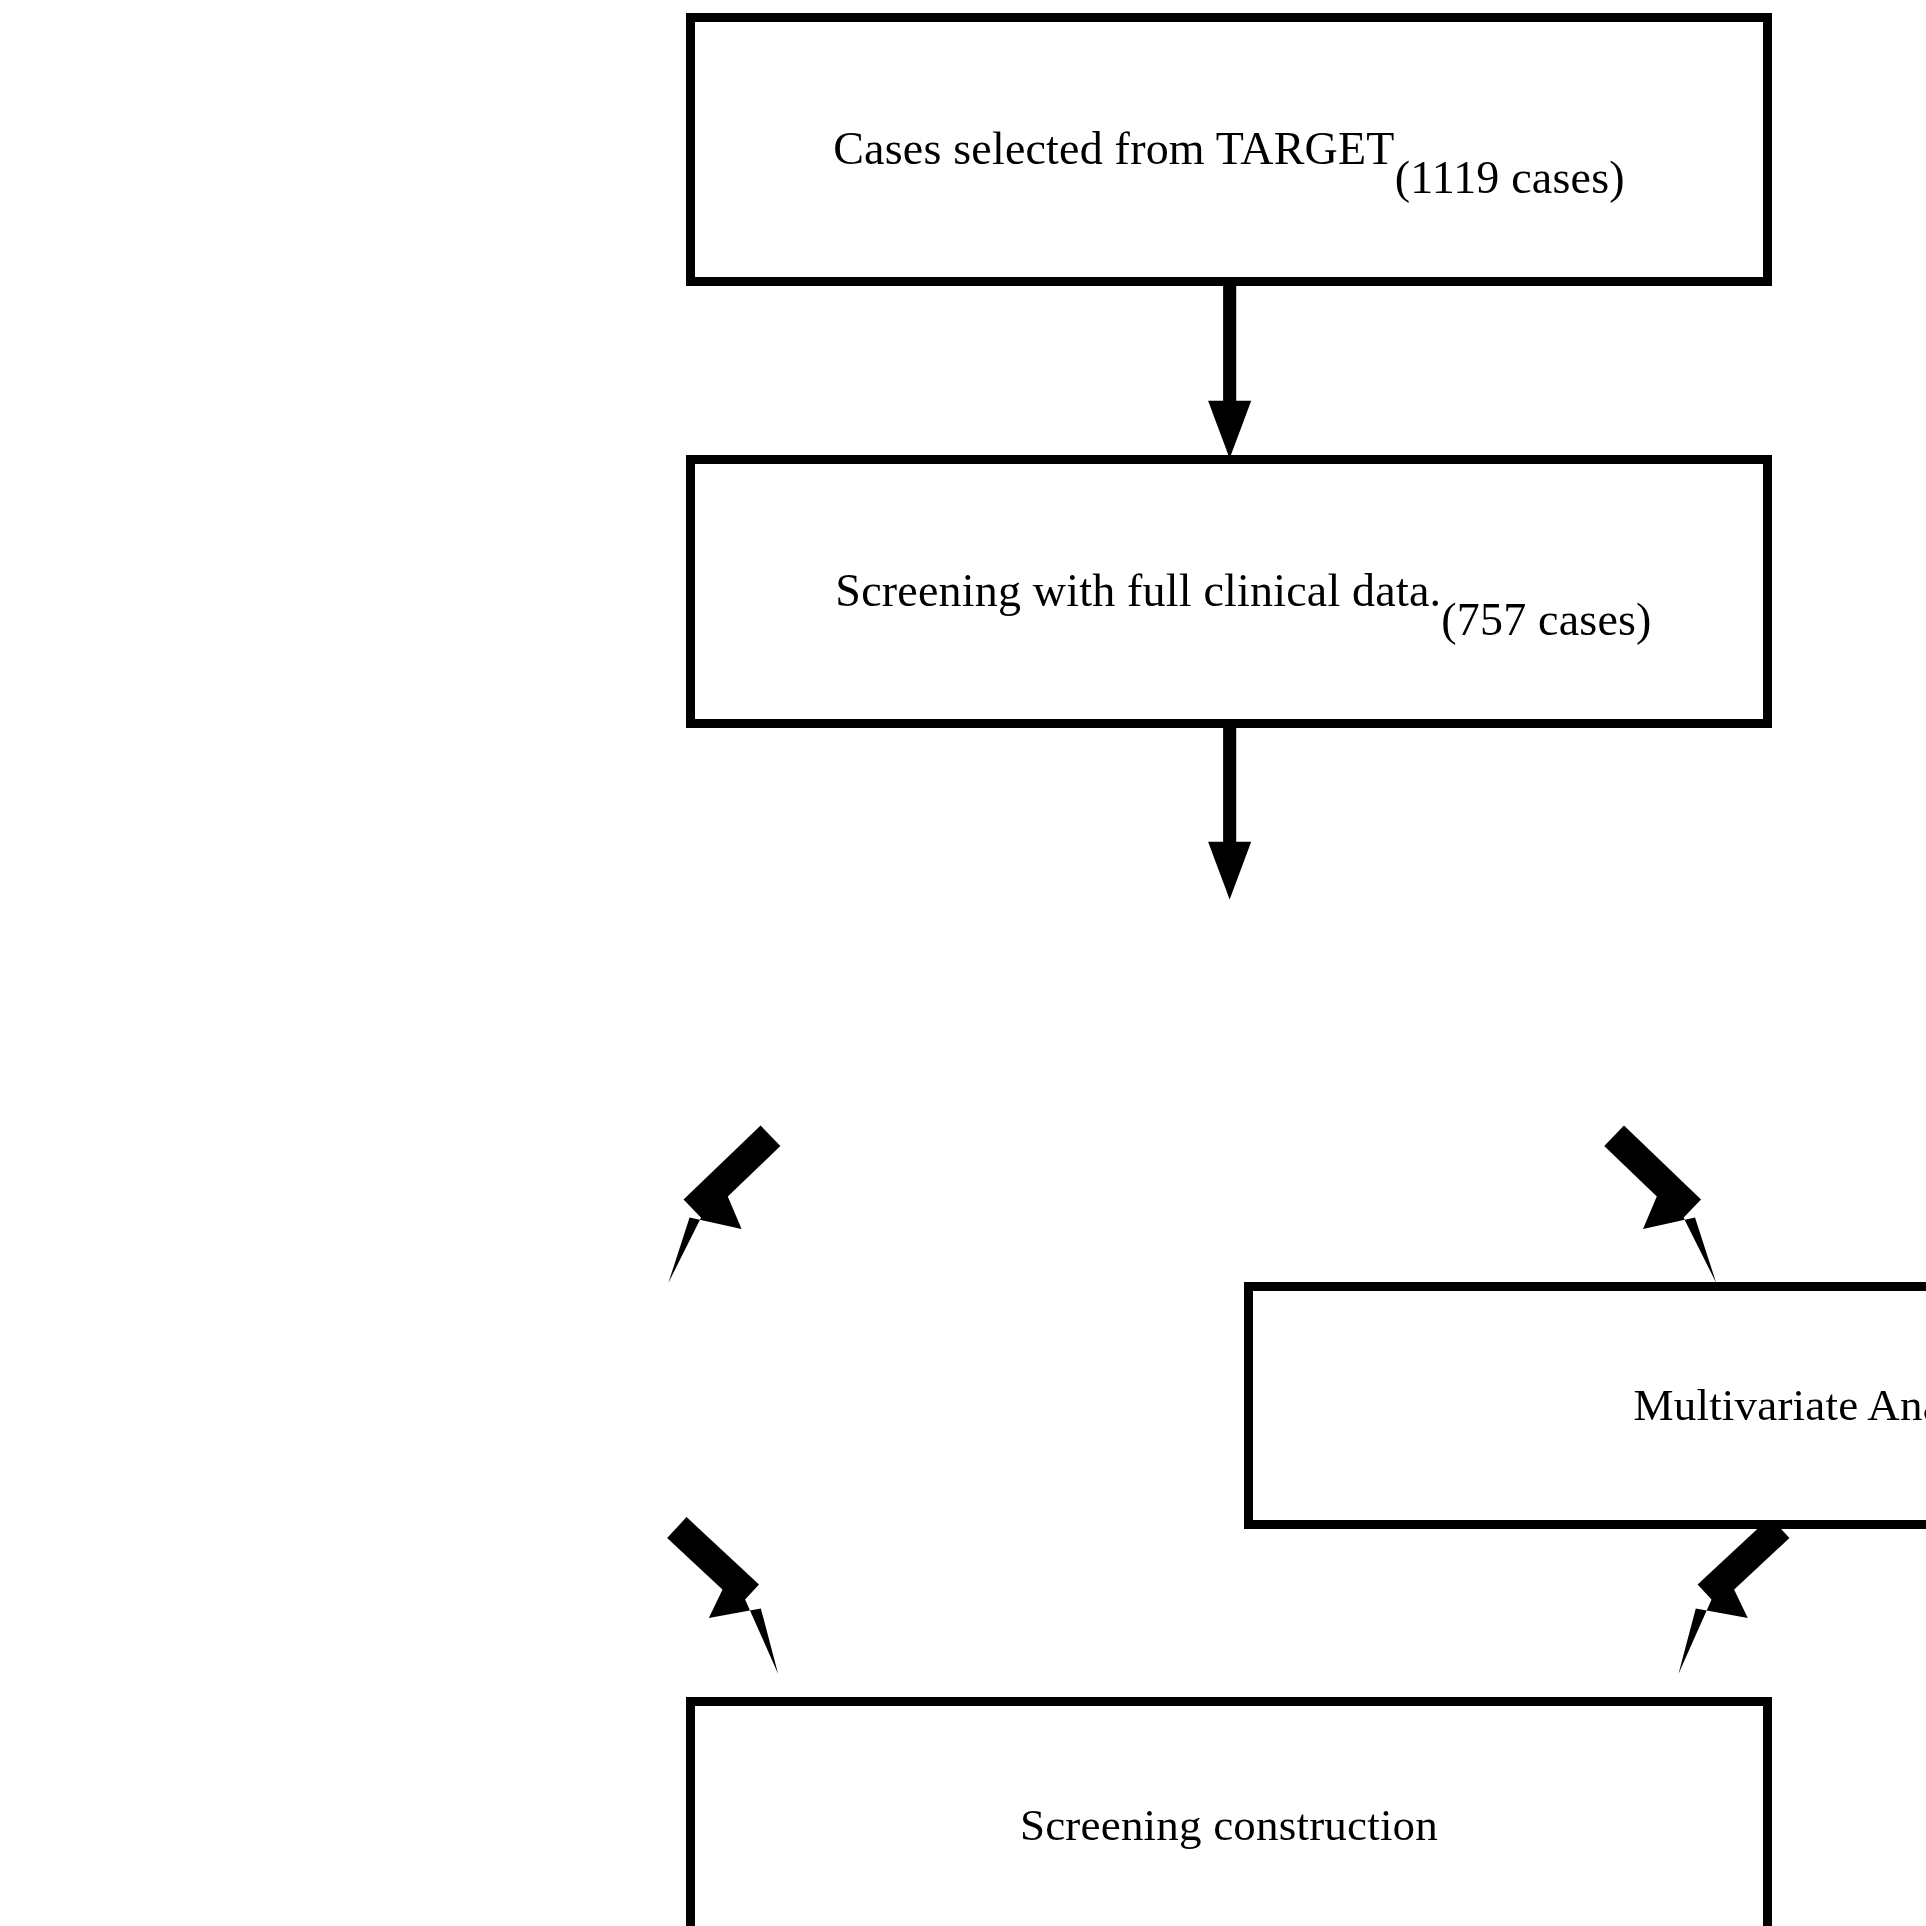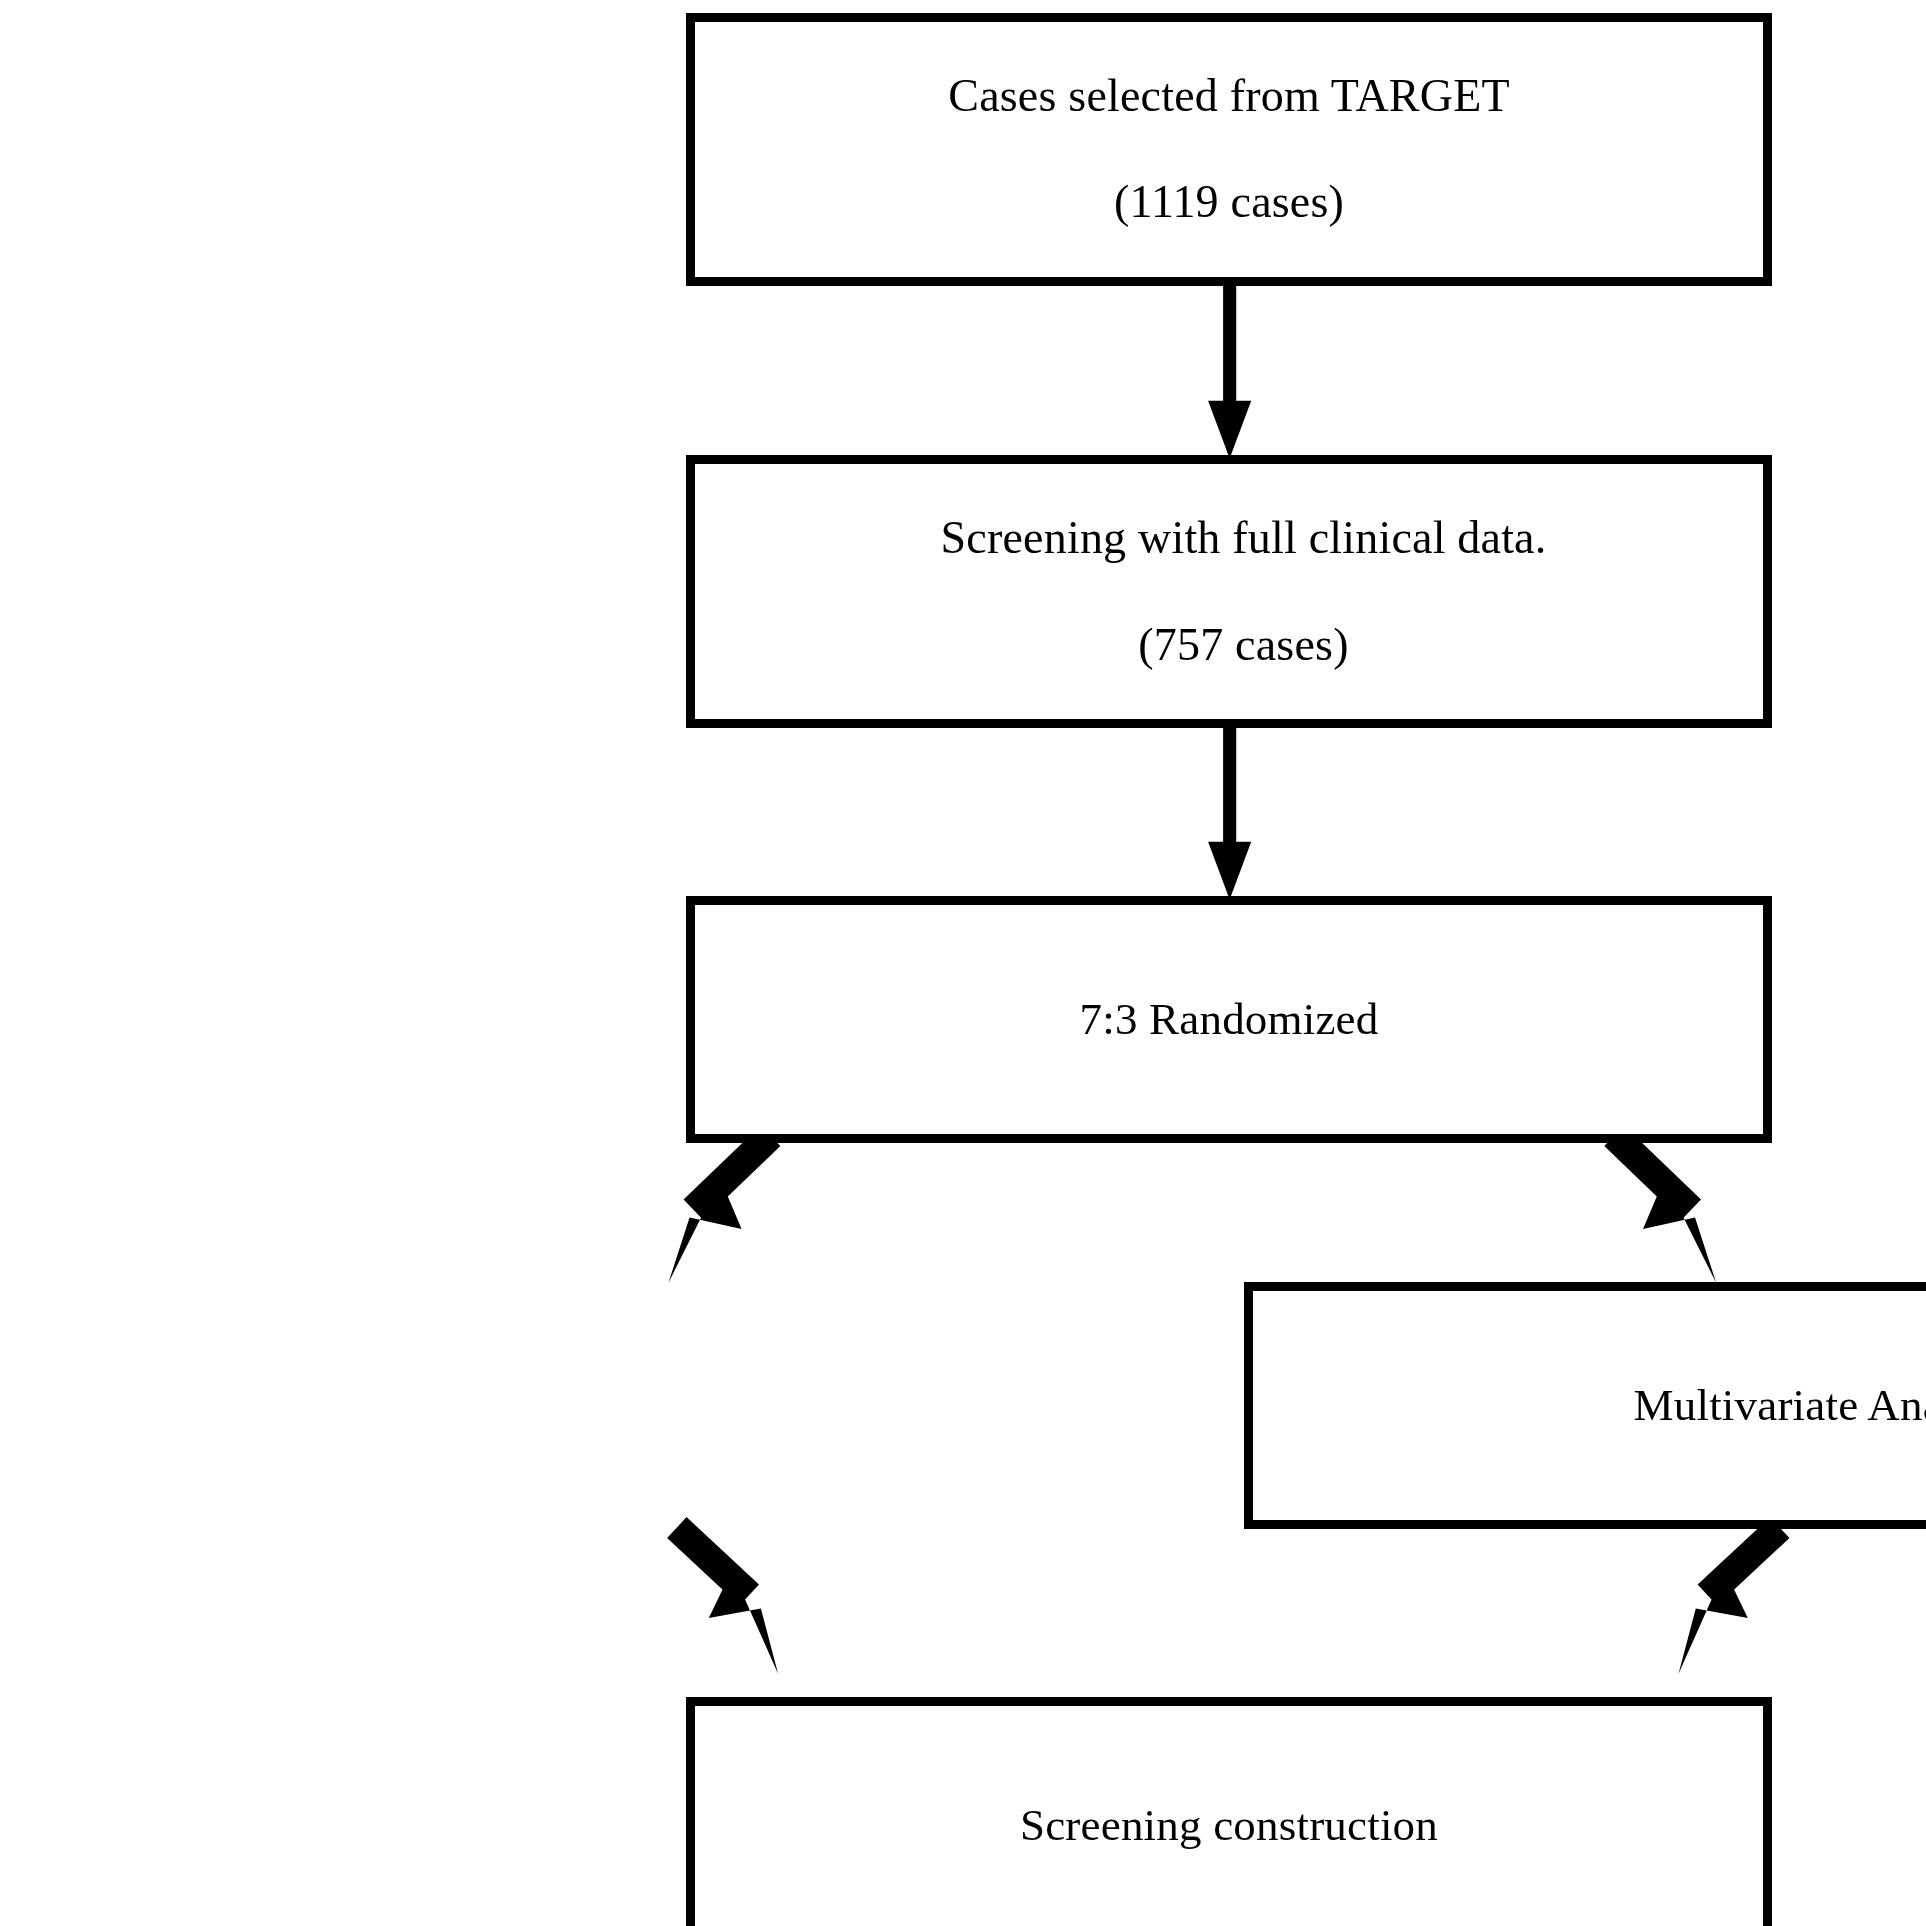--- a/index.html
+++ b/index.html
@@ -27,21 +27,21 @@
     width: 2457px;
     height: 2426px;
     display: block;
   }
   .node-box {
     position: absolute;
     box-sizing: border-box;
     background: #ffffff;
     border: 9.2px solid #000000;
     display: flex;
-    flex-direction: column;
+    flex-direction: row;
     align-items: center;
     justify-content: center;
     z-index: 2;
   }
   .node-line {
     display: block;
     text-align: center;
     color: #000000;
     font-size: 45px;
     line-height: 1.05;
@@ -109,23 +109,20 @@
   <div class="node-box" id="node-source">
     <span class="node-line">Cases selected from TARGET</span>
     <span class="node-line gap-top">(1119 cases)</span>
   </div>
 
   <div class="node-box" id="node-screening">
     <span class="node-line">Screening with full clinical data.</span>
     <span class="node-line gap-top">(757 cases)</span>
   </div>
 
-  <div class="node-box" id="node-randomized">
-    <span class="node-line">7:3 Randomized</span>
-  </div>
 
 
   <div class="node-box" id="node-multivariate">
     <span class="node-line">Multivariate Analysis</span>
   </div>
 
   <div class="node-box" id="node-nomogram">
     <span class="node-line">Screening construction</span>
   </div>
 

